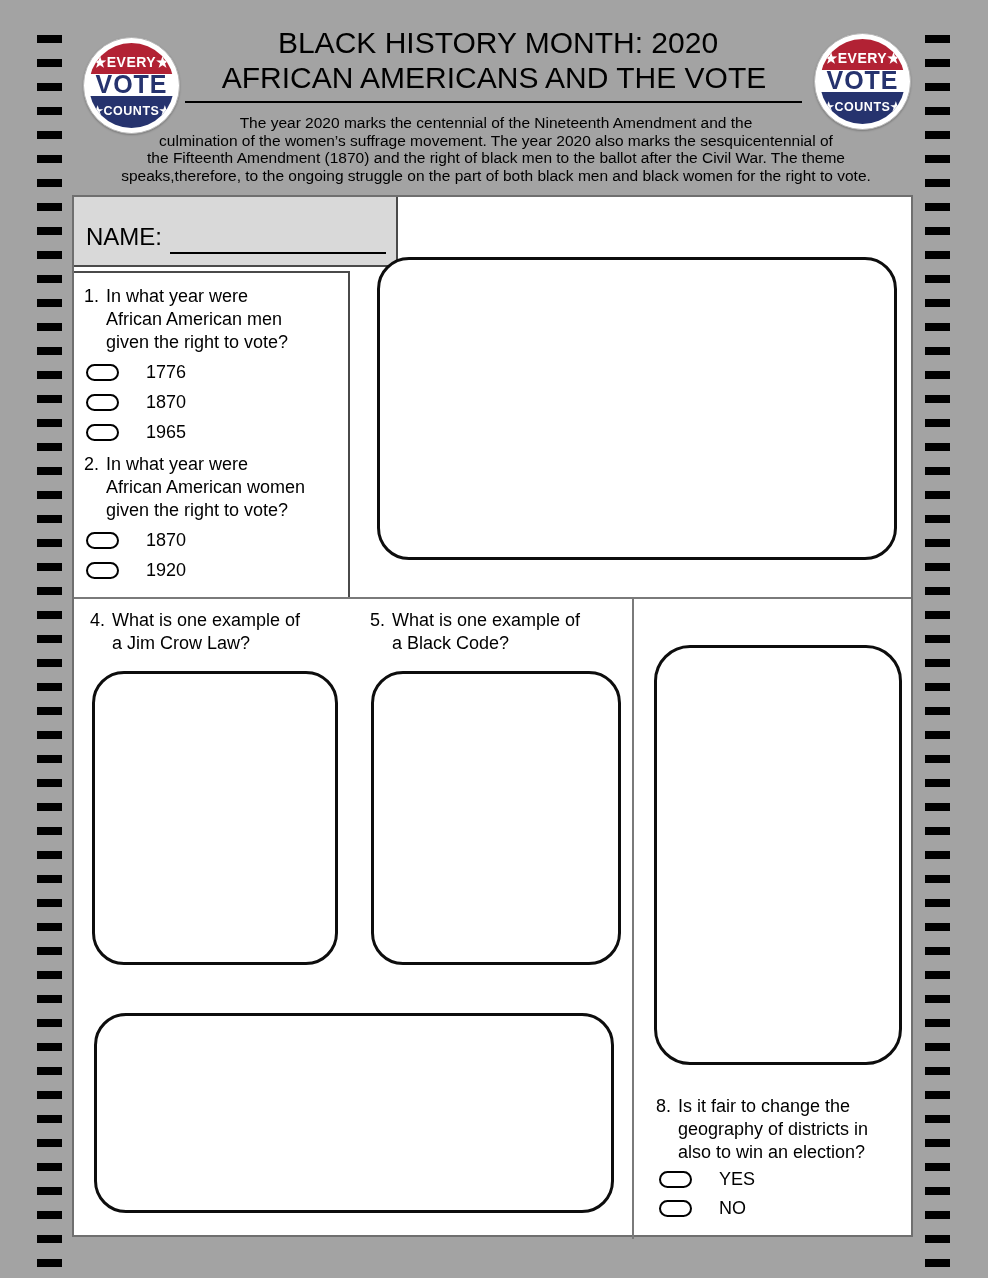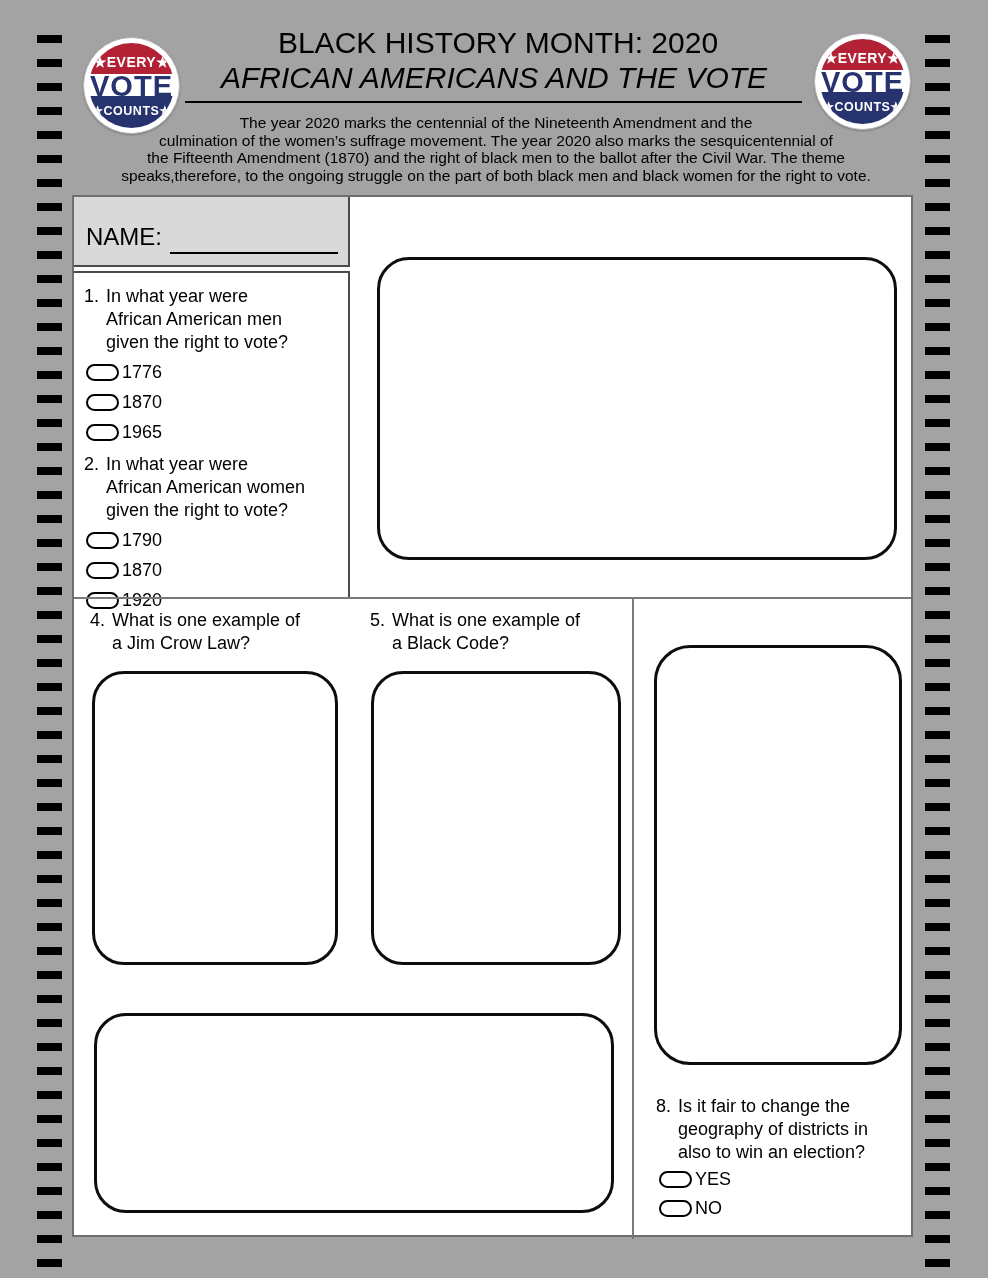--- a/index.html
+++ b/index.html
@@ -15,48 +15,48 @@
 
   
   .badge { position:absolute; width:97px; height:97px; border-radius:50%;
            background:#fff; border:1px solid #b5b5b5; box-shadow:0 1px 2px rgba(0,0,0,.25); }
   .badge-left  { left:83px; top:37px; }
   .badge-right { left:814px; top:33px; }
   .badge-inner { position:absolute; inset:5px; border-radius:50%; overflow:hidden;
                  background:linear-gradient(to bottom,#b22234 0 37%,#ffffff 37% 62%,#26336e 62% 100%); }
   .b-top,.b-mid,.b-bot { position:absolute; left:0; right:0; text-align:center; font-weight:bold; }
   .b-top { top:11px; color:#fff; font-size:14px; letter-spacing:.5px; }
-  .b-mid { top:27px; color:#26336e; font-size:29px; letter-spacing:1px;text-align:center; }
+  .b-mid { top:27px; color:#26336e; font-size:25px; letter-spacing:1px;text-align:center; }
   .b-bot { bottom:10px; color:#fff; font-size:12.5px; letter-spacing:.5px; }
 
   
   .title1 { position:absolute; left:0; right:0; top:26px; text-align:center; font-size:30px;padding-left:8px; }
-  .title2 { position:absolute; left:0; right:0; top:61px; text-align:center; font-size:30px; font-style:italic; }
+  .title2 { position:absolute; left:0; right:0; top:61px; text-align:center; font-size:30px; }
   .title-rule { position:absolute; left:185px; top:101px; width:617px; height:2px; background:#000; }
   .intro { position:absolute; left:62px; right:58px; top:114px; text-align:center;
            font-size:15.5px; line-height:17.5px; white-space:pre-line; }
 
   
   .frame { position:absolute; left:72px; top:195px; width:841px; height:1042px;
            border:2px solid #6f6f6f; background:#fff; }
 
-  .name-box { position:absolute; left:0; top:0; width:276px; height:70px; background:#d9d9d9;
+  .name-box { position:absolute; left:0; top:0; width:324px; height:70px; background:#d9d9d9;
               border-right:2px solid #4a4a4a; border-bottom:2px solid #4a4a4a; }
   .name-label { position:absolute; left:12px; top:26px; font-size:24px; }
   .name-line { position:absolute; left:96px; right:10px; top:55px; height:2px; background:#000; }
 
   .q12-box { position:absolute; left:0; top:74px; width:276px; height:328px; background:#fff;
              border-right:2px solid #4a4a4a; border-top:2px solid #4a4a4a; padding:12px 6px 0 10px; }
 
   .q { display:flex; font-size:18px; line-height:23px; }
   .q-num { width:22px; flex:none; }
   .q-text { white-space:pre-line; }
 
   .opts { margin:8px 0 10px 2px; }
-  .opt-row { display:flex; align-items:center; gap:3px; margin-bottom:9px; }
+  .opt-row { display:flex; align-items:center; gap:27px; margin-bottom:9px; }
   .bubble { display:inline-block; width:33px; height:17px; border:2px solid #000; border-radius:9px;
             background:#fff; flex:none; }
   .opt-label { font-size:18px; }
 
   .q-label { position:absolute; font-size:18px; line-height:23px; }
 
   .answer-box { position:absolute; border:3px solid #0d0d0d; border-radius:32px; background:#fff; }
   .q3-box { left:303px; top:60px;  width:520px; height:303px; }
   .q4-box { left:18px;  top:474px; width:246px; height:294px; }
   .q5-box { left:297px; top:474px; width:250px; height:294px; }
@@ -131,24 +131,20 @@
       </div>
       <div class="q">
         <span class="q-num">2.</span>
         <span class="q-text">In what year were
 African American women
 given the right to vote?</span>
       </div>
       <div class="opts">
         <div class="opt-row">
           <span class="bubble"></span>
-          <span class="opt-label">1790</span>
-        </div>
-        <div class="opt-row">
-          <span class="bubble"></span>
           <span class="opt-label">1870</span>
         </div>
         <div class="opt-row">
           <span class="bubble"></span>
           <span class="opt-label">1920</span>
         </div>
       </div>
     </div>
 
     <div class="answer-box q3-box"></div>

